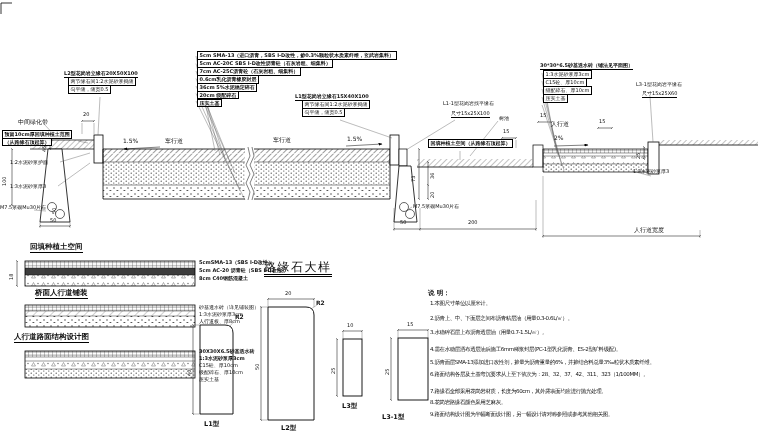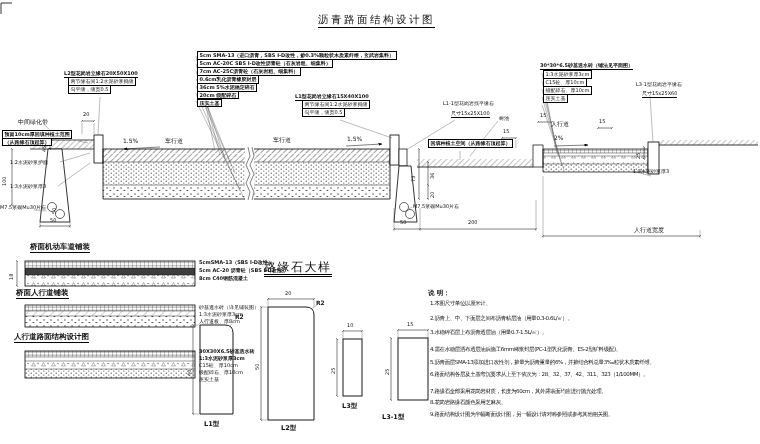--- a/index.html
+++ b/index.html
@@ -171,21 +171,20 @@
     <path d="M343,331 H362" marker-start="url(#tk)" marker-end="url(#tk)"></path>
     <path d="M391,338 V400" marker-start="url(#tk)" marker-end="url(#tk)"></path>
     <path d="M398,330 H428" marker-start="url(#tk)" marker-end="url(#tk)"></path>
   </g>
   <g stroke="#444" stroke-width="0.35">
     <path d="M268,299 V307 M314,299 V307 M343,331 V339 M362,331 V339 M398,330 V338 M428,330 V338 M193,325 H200 M193,414 H200 M261,307 H268 M261,420 H268"></path>
     <path d="M236,319 L230,326 M317,305 L311,309" stroke="#555"></path>
   </g>
 </svg>
 
-<div class="t f10 u" style="left:318px;top:13px">沥青路面结构设计图</div>
 
 <div class="t" style="left:197px;top:52px">
   <div class="row f5 b">5cm SMA-13（进口沥青，SBS I-D改性，掺0.3%颗粒状木质素纤维，玄武岩集料）</div>
   <div class="row f5 b">5cm AC-20C SBS I-D改性沥青砼（石灰岩粗、细集料）</div>
   <div class="row f5 b">7cm AC-25C沥青砼（石灰岩粗、细集料）</div>
   <div class="row f5 b">0.6cm乳化沥青橡胶封层</div>
   <div class="row f5 b">36cm 5%水泥稳定碎石</div>
   <div class="row f5 b">20cm 级配碎石</div>
   <div class="row f5 b">压实土基</div>
 </div>
@@ -247,25 +246,25 @@
 <div class="t f5 v" style="left:429px;top:179px">36</div>
 <div class="t f5 v" style="left:429px;top:198px">20</div>
 <div class="t f5" style="left:400px;top:219px">50</div>
 <div class="t f5" style="left:468px;top:219px">200</div>
 <div class="t f5" style="left:503px;top:128px">15</div>
 <div class="t f5" style="left:540px;top:112px">15</div>
 <div class="t f5" style="left:599px;top:118px">15</div>
 <div class="t f5 v" style="left:635px;top:159px">25</div>
 <div class="t f5 v" style="left:8px;top:280px">18</div>
 
-<div class="t f7 b u" style="left:30px;top:242px">桥面机动车道铺装</div>
+<div class="t f7 b u" style="left:30px;top:242px">回填种植土空间</div>
 <div class="t f5 b" style="left:199px;top:259px">5cmSMA-13（SBS I-D改性）</div>
 <div class="t f5 b" style="left:199px;top:267px">5cm AC-20 沥青砼（SBS I-D改性）</div>
 <div class="t f5 b" style="left:199px;top:275px">8cm C40钢筋混凝土</div>
-<div class="t f7 b u" style="left:16px;top:288px">桥面人行道铺装</div>
+<div class="t f7 b u" style="left:35px;top:288px">桥面人行道铺装</div>
 <div class="t f5" style="left:199px;top:304px">砂基透水砖（详见铺装图）</div>
 <div class="t f5" style="left:199px;top:311px">1:3水泥砂浆厚3cm</div>
 <div class="t f5" style="left:199px;top:318px">人行道板、厚8cm</div>
 <div class="t f7 b u" style="left:14px;top:332px">人行道路面结构设计图</div>
 <div class="t f5 b" style="left:199px;top:348px">30X30X6.5砂基透水砖</div>
 <div class="t f5 b" style="left:199px;top:355px">1:3水泥砂浆厚3cm</div>
 <div class="t f5" style="left:199px;top:362px">C15砼、厚10cm</div>
 <div class="t f5" style="left:199px;top:369px">级配碎石、厚10cm</div>
 <div class="t f5" style="left:199px;top:376px">压实土基</div>
 

